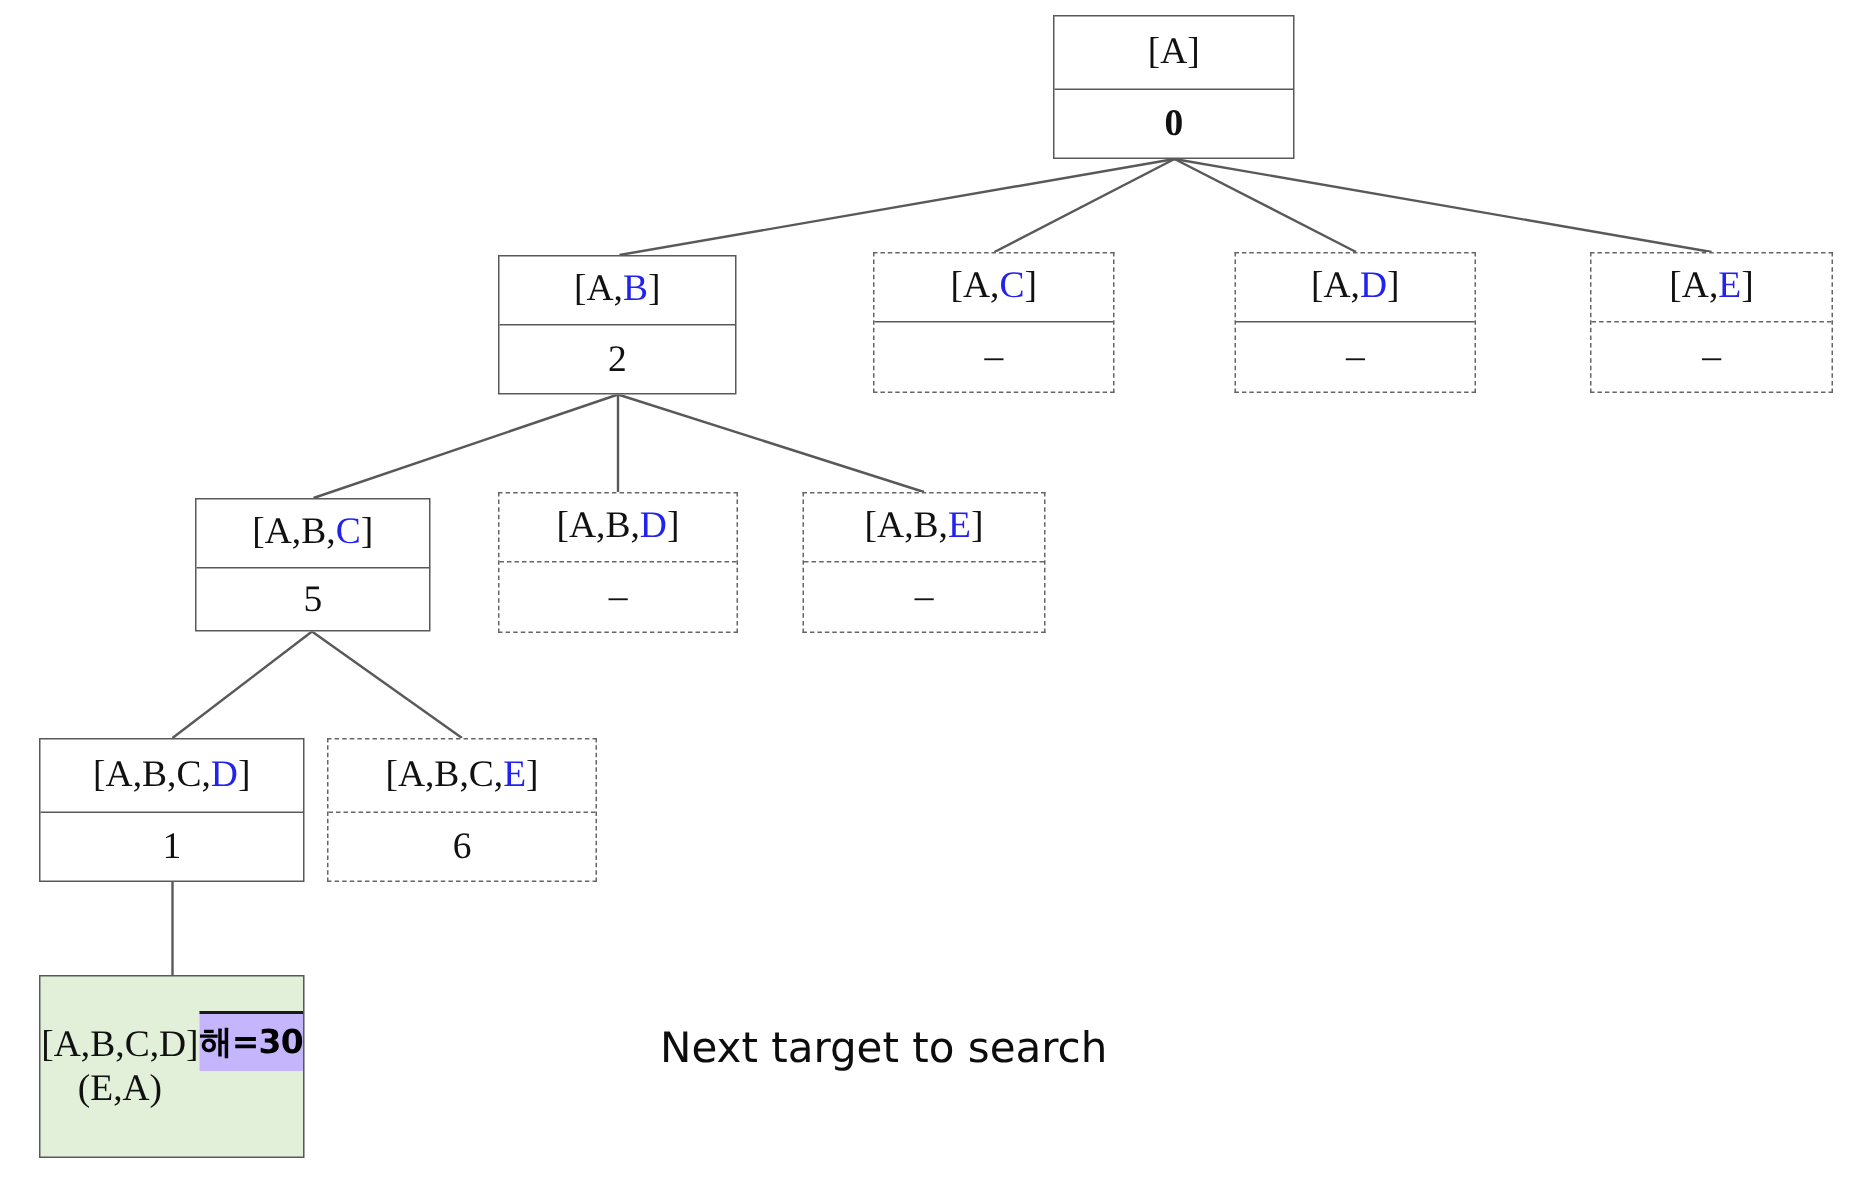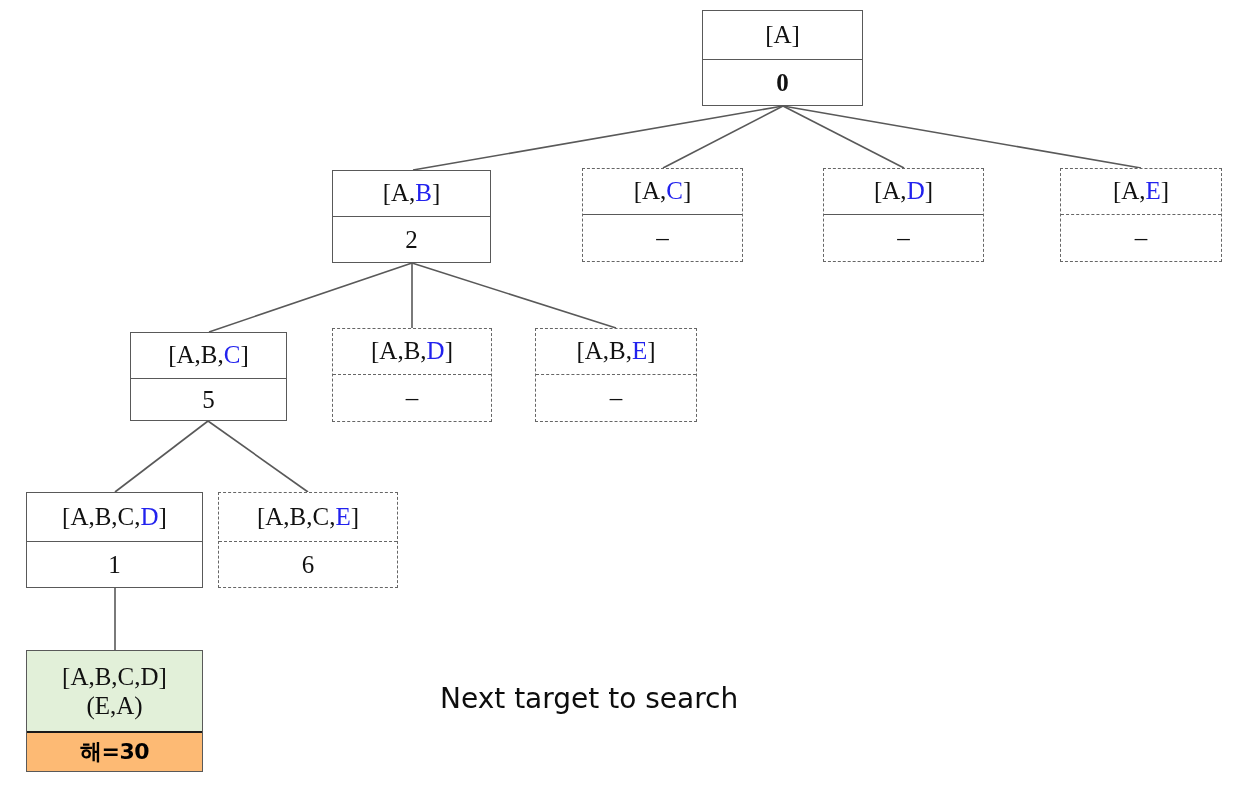--- a/index.html
+++ b/index.html
@@ -64,21 +64,21 @@
   .blue {
     color: #2222ee;
   }
   .root .node-value {
     font-weight: bold;
   }
   
   .node.terminal {
     border: 1.6px solid #595959;
     background: #e2f0d9;
-    flex-direction: column;
+    flex-direction: row;
   }
   .terminal-top {
     flex: 1 1 auto;
     display: flex;
     flex-direction: column;
     align-items: center;
     justify-content: center;
     font-size: 25px;
     line-height: 1.15;
     color: #111111;
@@ -202,21 +202,21 @@
           <span class="blue" style="color: rgb(34, 34, 238);">E</span>
           <span>]</span>
         </div>
         <div class="node-value divider-dashed">6</div>
       </div>
       <div class="node terminal" style="left: 26px; top: 650px; width: 177px; height: 122px; background: rgb(226, 240, 217);">
         <div class="terminal-top">
           <div>[A,B,C,D]</div>
           <div>(E,A)</div>
         </div>
-        <div class="terminal-bottom" style="height: 38px; background: #fdba74;">해=30</div>
+        <div class="terminal-bottom" style="height: 38px; background: #c4b5fd; margin-top: 23px;">해=30</div>
       </div>
     </div>
 
   <div class="annotation" style="left: 440px; top: 598px;">
     <div>Next target to search</div>
     
   </div>
 
 </div>
 

